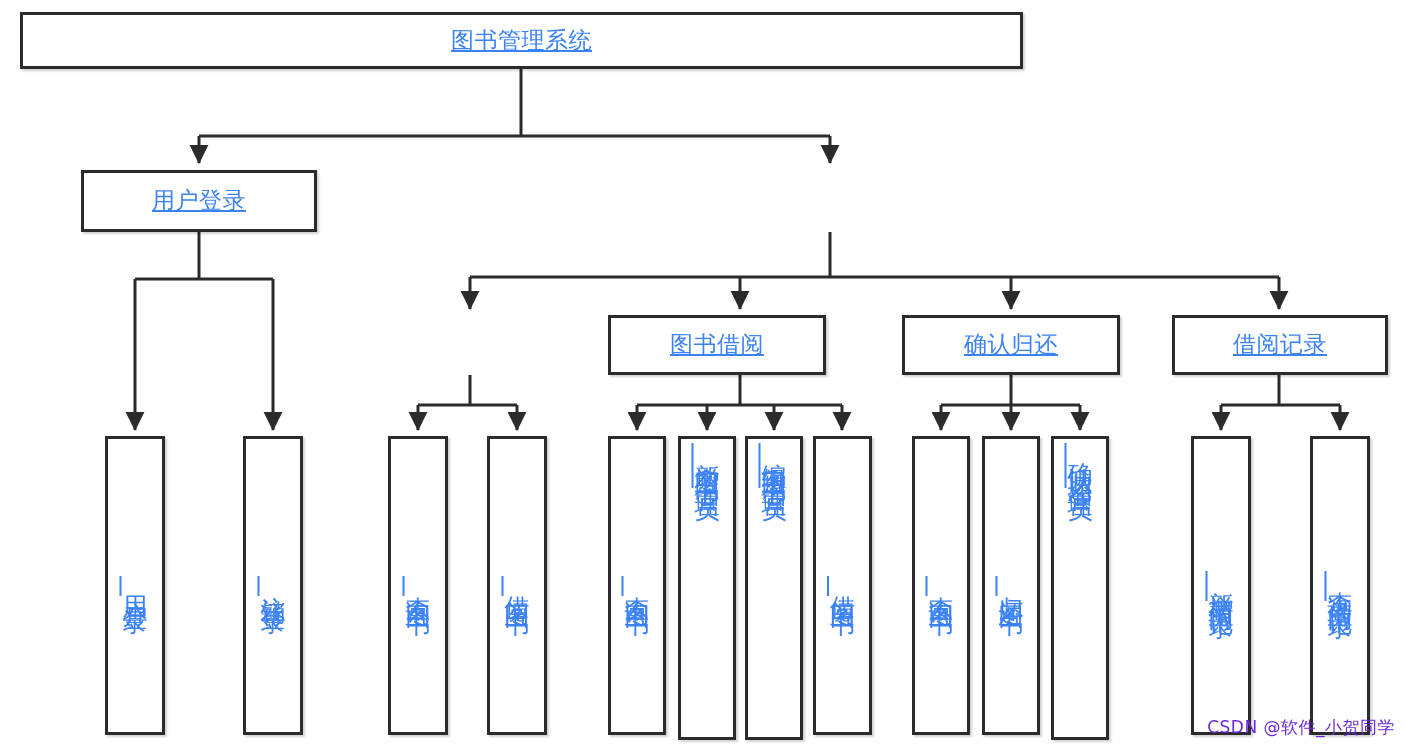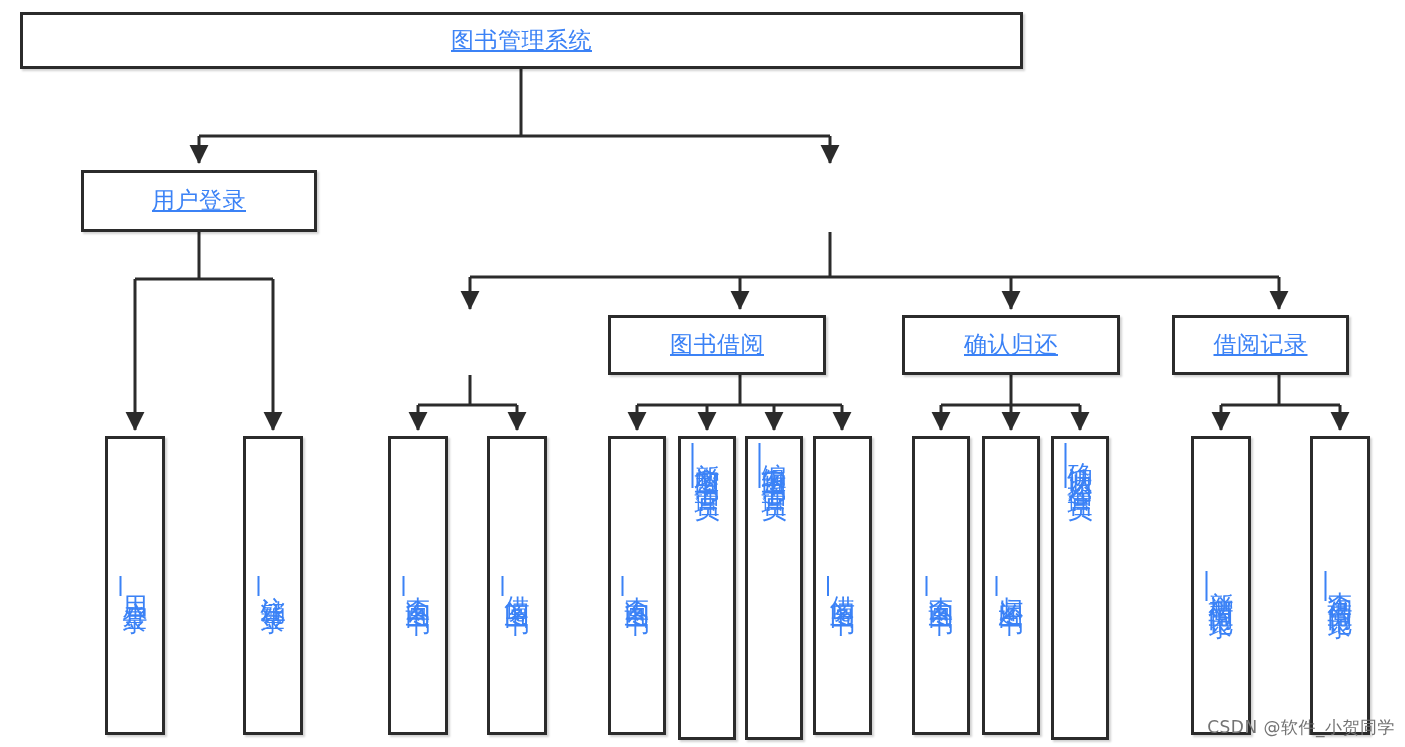--- a/index.html
+++ b/index.html
@@ -65,21 +65,21 @@
     align-items: center;
   }
   .node.vert.centerv .label {
     padding-top: 0;
   }
   .watermark {
     position: absolute;
     right: 10px;
     bottom: 8px;
     font-size: 17px;
-    color: #737373;
+    color: #6d28d9;
     letter-spacing: 0.5px;
     white-space: nowrap;
     font-family: "DejaVu Sans", "Liberation Sans", sans-serif;
   }
 </style>
 </head>
 <body>
 
 <div id="canvas">
 
@@ -140,21 +140,21 @@
   <div class="node horiz" id="n-l2-0" style="left: 81px; top: 170px; width: 236px; height: 62px;">
     <span class="label">用户登录</span>
   </div>
 
   <div class="node horiz" id="n-l3-1" style="left: 608px; top: 315px; width: 218px; height: 60px;">
     <span class="label">图书借阅</span>
   </div>
   <div class="node horiz" id="n-l3-2" style="left: 902px; top: 315px; width: 218px; height: 60px;">
     <span class="label">确认归还</span>
   </div>
-  <div class="node horiz" id="n-l3-3" style="left: 1172px; top: 315px; width: 177px; height: 60px;">
+  <div class="node horiz" id="n-l3-3" style="left: 1172px; top: 315px; width: 216px; height: 60px;">
     <span class="label">借阅记录</span>
   </div>
 
   <div class="node vert centerv" id="n-lf-0" style="left: 105px; top: 436px; width: 60px; height: 299px;">
     <span class="label">用户登录</span>
   </div>
   <div class="node vert centerv" id="n-lf-1" style="left: 243px; top: 436px; width: 60px; height: 299px;">
     <span class="label">注销登录</span>
   </div>
   <div class="node vert centerv" id="n-lf-2" style="left: 388px; top: 436px; width: 60px; height: 299px;">

